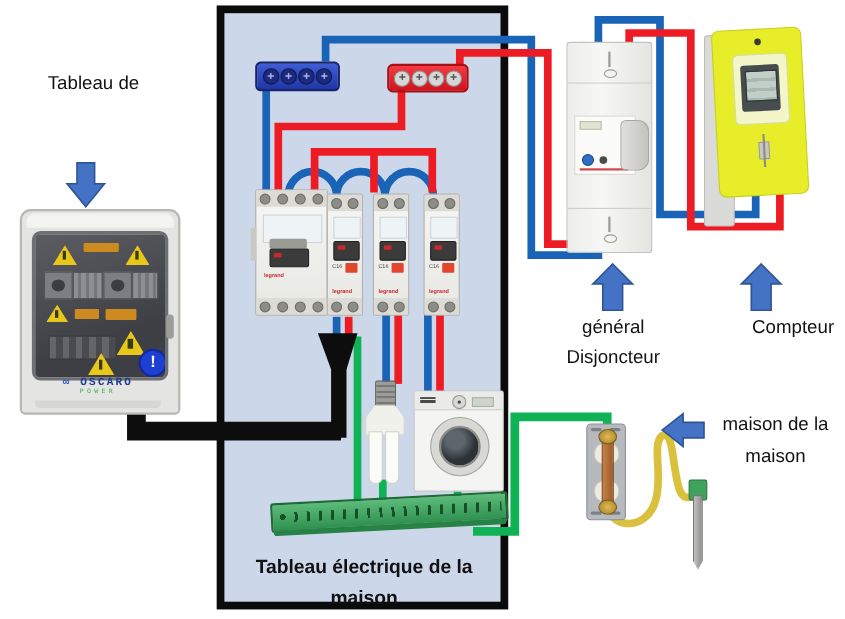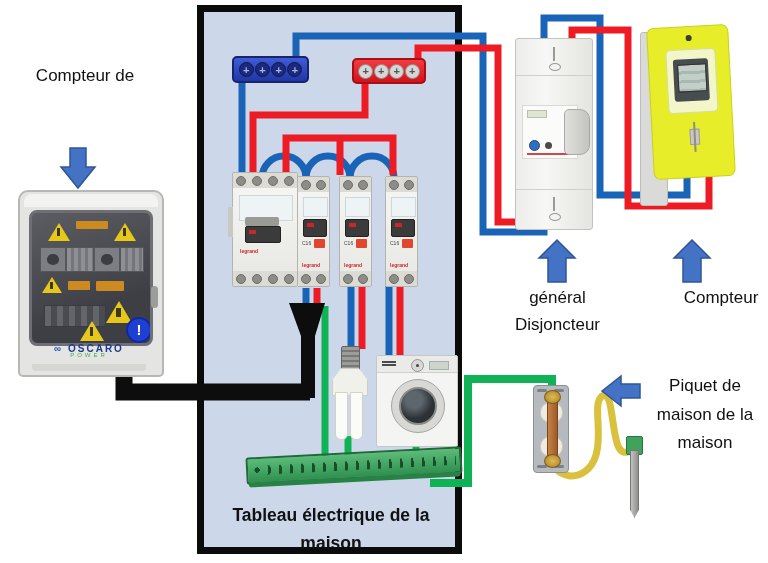--- a/index.html
+++ b/index.html
@@ -73,21 +73,21 @@
   .wtri{position:absolute;background:#e8c71b;clip-path:polygon(50% 0,100% 100%,0 100%);}
   .wtri::after{content:"";position:absolute;left:40%;top:30%;width:16%;height:45%;background:#3a3a10;}
   .orange{position:absolute;background:#cd8a20;border-radius:1px;}
   .dev{position:absolute;background:#7d7e83;border:1px solid #55565a;}
   .dev.knob::after{content:"";position:absolute;left:25%;top:28%;width:50%;height:44%;border-radius:50%;background:#3c3d41;}
   .dev.mod{background:repeating-linear-gradient(90deg,#8e8f94 0 4px,#75767b 4px 7px);}
   #sbox-row{left:12px;top:92px;width:60px;height:20px;background:repeating-linear-gradient(90deg,#64656a 0 6px,#4a4b50 6px 12px);border:1px solid #3a3b40;}
   #sbox-bang{left:94px;top:104px;width:22px;height:22px;border-radius:50%;background:#1e40d2;border:2px solid #1227a0;color:#fff;font-weight:bold;font-size:15px;text-align:center;line-height:21px;}
   #sbox-bluelabel{left:92px;top:132px;width:28px;height:10px;background:#1e40d2;border-radius:1px;}
   #sbox-hinge{left:131px;top:94px;width:7px;height:22px;background:#9c9c98;border-radius:4px;}
-  #sbox-brand{left:0;top:151px;width:138px;text-align:center;}
+  #sbox-brand{left:0;top:151px;width:138px;text-align:center;font-family:Liberation Mono, monospace;}
   #sbox-brand .b1{font-size:10px;font-weight:bold;color:#1f3b8f;letter-spacing:2px;}
   #sbox-brand .b1 .inf{color:#2a52c8;font-weight:bold;}
   #sbox-brand .b2{font-size:6px;letter-spacing:3px;color:#3fae52;margin-top:-2px;}
   #sbox-base{left:12px;top:172px;width:114px;height:7px;background:#d6d6d2;border-radius:0 0 4px 4px;}
   
   #bar{left:533px;top:385px;width:34px;height:86px;background:#b6babe;border:1px solid #8b9094;border-radius:4px;}
   .slot{position:absolute;width:10px;height:3px;background:#7c8185;border-radius:2px;}
   .insul{position:absolute;left:6px;width:21px;height:19px;background:#edebe3;border:1px solid #c9c7bd;border-radius:45%;}
   #bar-cu{left:13px;top:12px;width:9px;height:62px;background:linear-gradient(90deg,#c78148,#9c5c28);border:1px solid #7c4518;}
   .brass{position:absolute;left:10px;width:15px;height:12px;border-radius:50%;background:radial-gradient(#e0bb55,#a97f24);border:1px solid #7e5d19;}
@@ -242,21 +242,21 @@
     <div class="dots"></div>
     <div class="edge"></div>
   </div>
 
   <div class="abs label bold" style="left:212px;top:501px;width:238px;line-height:28px;font-size:17.5px;">
     <div>Tableau électrique de la</div>
     <div>maison</div>
   </div>
 
   <div class="abs label" style="left:0;top:62px;width:170px;">
-    <div>Compteur de</div>
+    <div>Tableau de</div>
   </div>
   <svg class="arrowsvg" style="left:0;top:0;width:768px;height:563px;">
     <polygon class="arrow" points="70,148 86,148 86,167 95,167 78,188 61,167 70,167"></polygon>
     <polygon class="arrow" points="557,240 575,258 566,258 566,282 548,282 548,258 539,258"></polygon>
     <polygon class="arrow" points="692,240 710,258 701,258 701,282 683,282 683,258 674,258"></polygon>
     <polygon class="arrow" points="602,391 621,376 621,384 640,384 640,398 621,398 621,406"></polygon>
   </svg>
 
   <div id="sbox" class="abs">
     <div id="sbox-top" class="abs"></div>
@@ -328,18 +328,17 @@
     <div class="insul" style="top:16px;"></div>
     <div class="insul" style="top:50px;"></div>
     <div id="bar-cu" class="abs"></div>
     <div class="brass" style="top:4px;"></div>
     <div class="brass" style="top:68px;"></div>
   </div>
   <div id="rod-clamp" class="abs"></div>
   <div id="rod" class="abs"></div>
 
   <div class="abs label" style="left:645px;top:372px;width:120px;line-height:28.5px;">
-    <div>Piquet de</div>
     <div>maison de la</div>
     <div>maison</div>
   </div>
 
 </div>
 
 </body></html>

